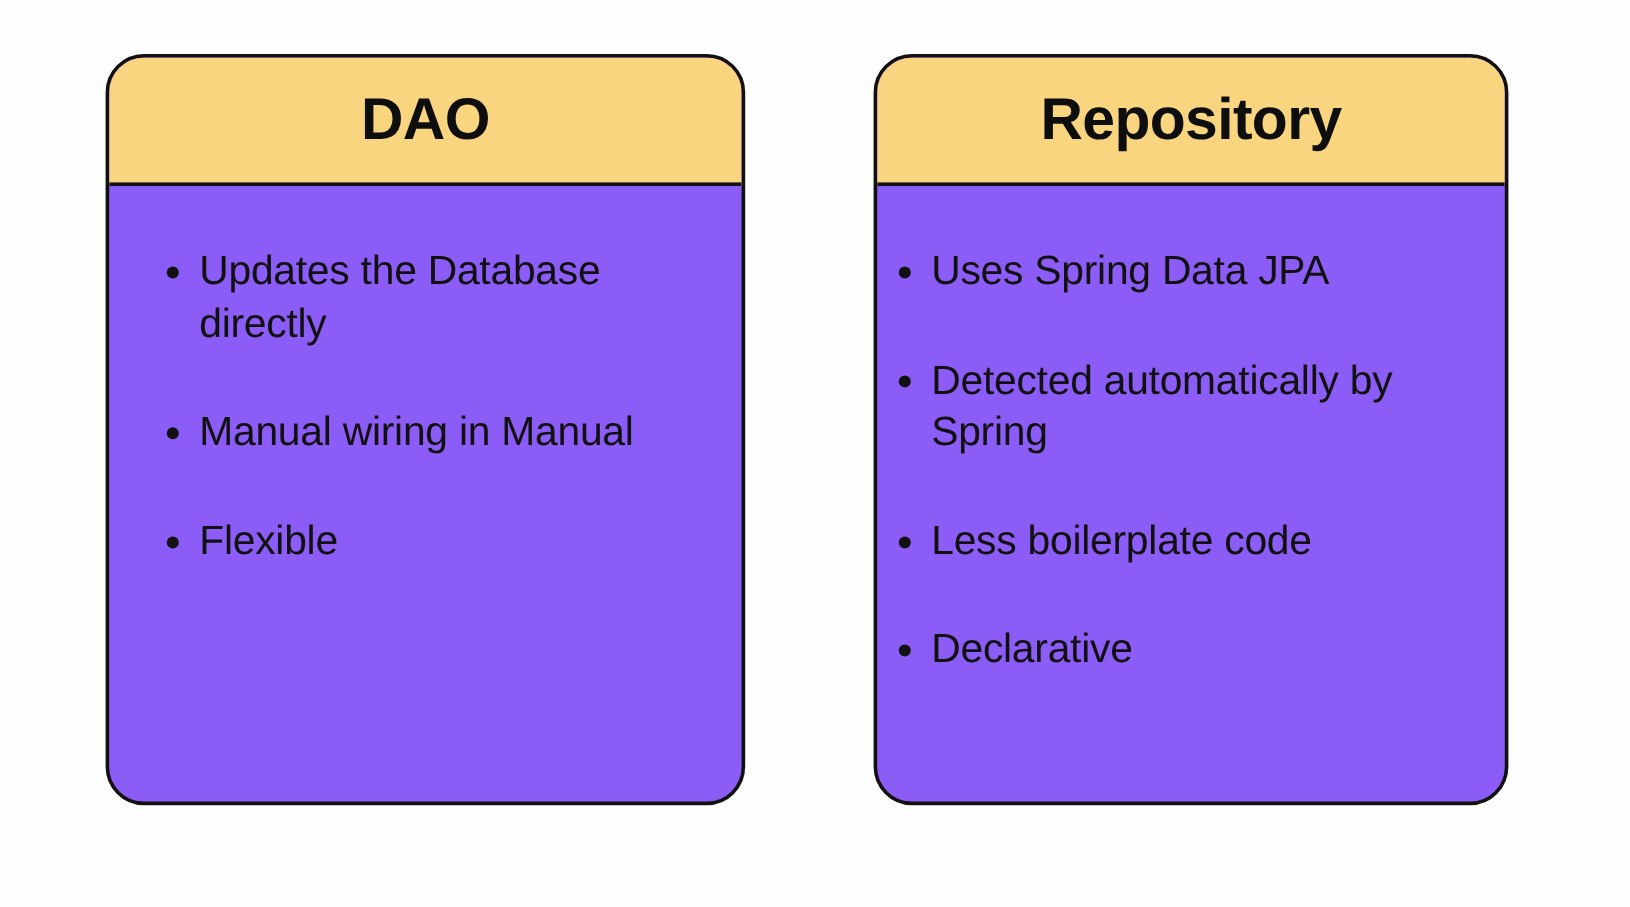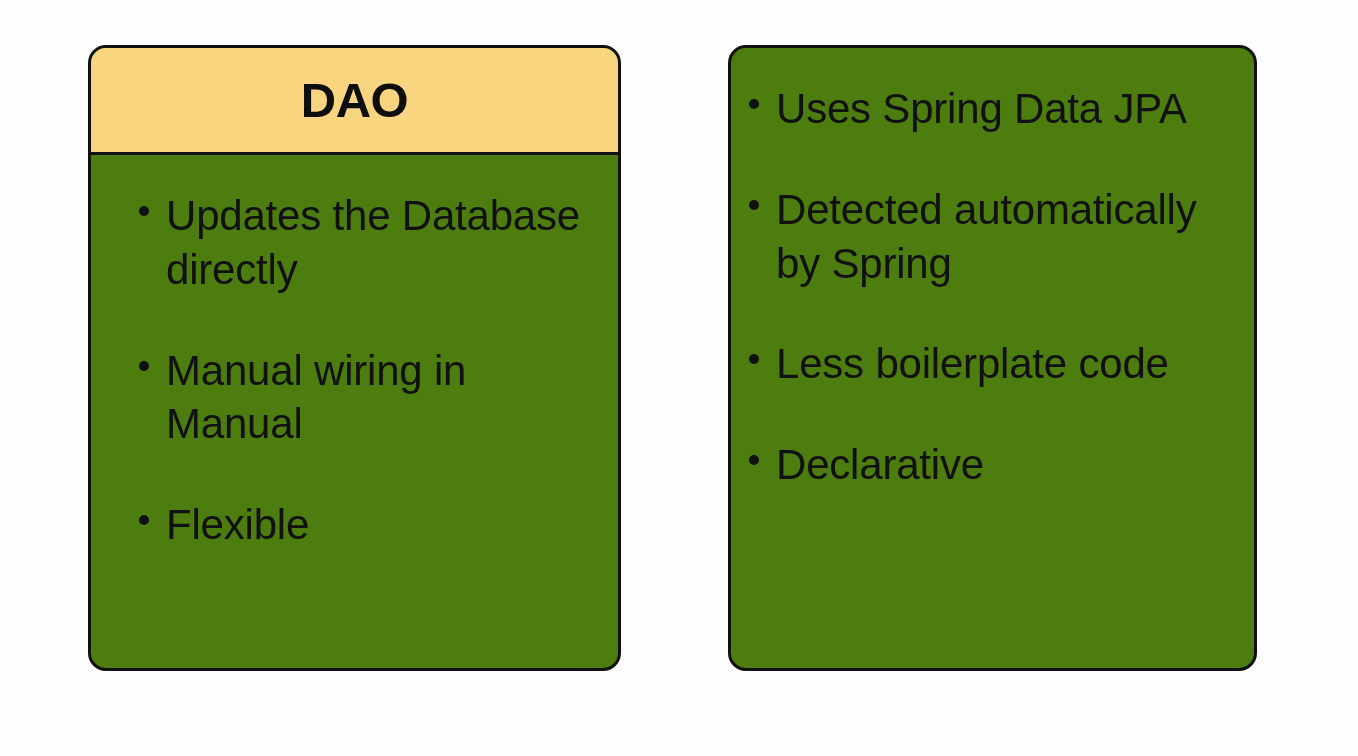--- a/index.html
+++ b/index.html
@@ -17,23 +17,23 @@
   #stage {
     position: relative;
     width: 1358px;
     height: 756px;
     background: #fdfdfd;
   }
 
   .card {
     position: absolute;
     box-sizing: border-box;
-    background: #4d7c0f;
+    background: #8b5cf6;
     border: 3px solid #111111;
-    border-radius: 18px;
+    border-radius: 32px;
     overflow: hidden;
     display: flex;
     flex-direction: column;
   }
 
   .card-left {
     left: 88px;
     top: 45px;
     width: 533px;
     height: 626px;
@@ -75,24 +75,25 @@
   .bullet-list {
     list-style: none;
     margin: 0;
     padding: 0;
   }
 
   .bullet-item {
     position: relative;
     padding-left: 27px;
     margin-bottom: 47px;
-    font-size: 42px;
+    font-size: 34px;
     line-height: 1.28;
     color: #111111;
     letter-spacing: -0.2px;
+    margin-top: 16px;
   }
 
   .bullet-item:last-child {
     margin-bottom: 0;
   }
 
   .bullet-dot {
     position: absolute;
     left: 0;
     top: 17px;
@@ -132,20 +133,23 @@
         </li>
         <li class="bullet-item">
           <span class="bullet-dot"></span>
           <span class="bullet-text">Flexible</span>
         </li>
       </ul>
     </div>
   </section>
 
   <section class="card card-right">
+    <header class="card-header">
+      <h2 class="card-title">Repository</h2>
+    </header>
     <div class="card-body">
       <ul class="bullet-list">
         <li class="bullet-item">
           <span class="bullet-dot"></span>
           <span class="bullet-text">Uses Spring Data JPA</span>
         </li>
         <li class="bullet-item">
           <span class="bullet-dot"></span>
           <span class="bullet-text">Detected automatically by Spring</span>
         </li>

